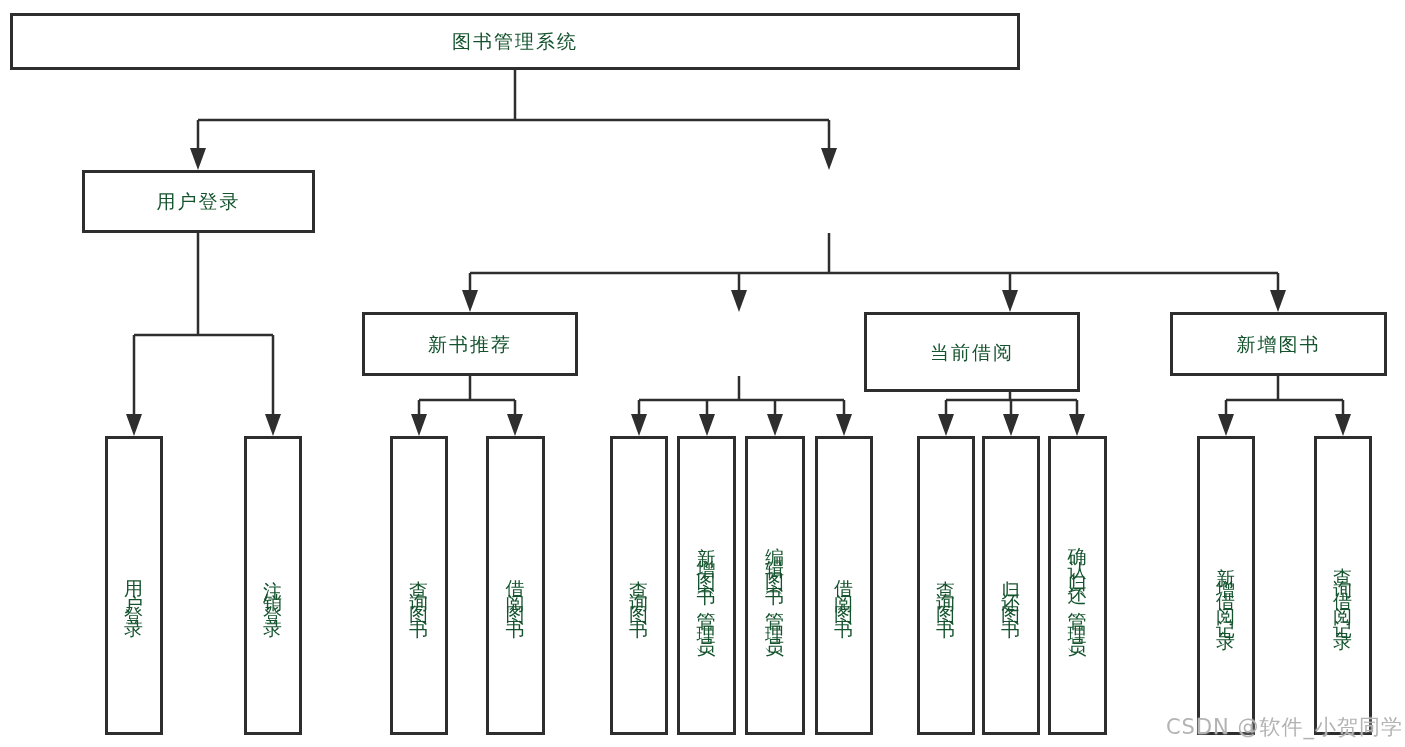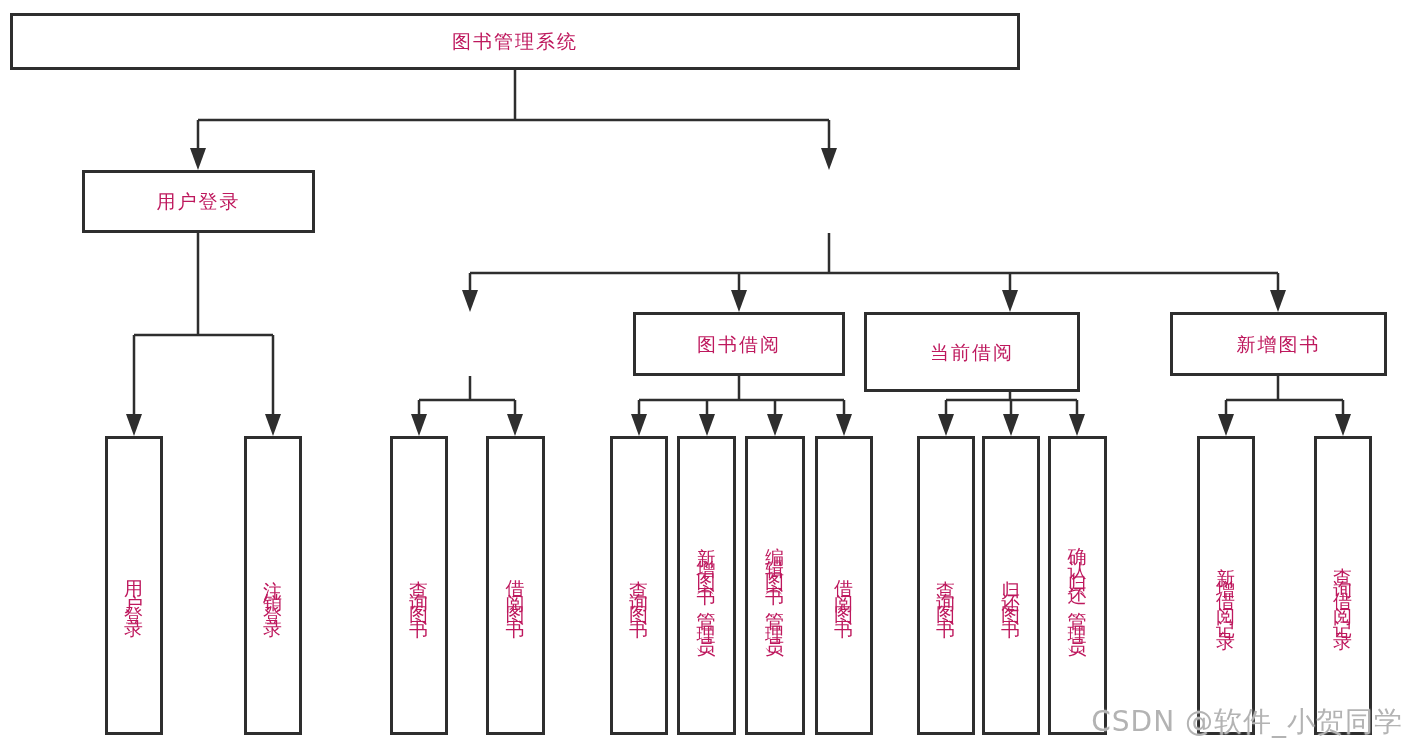--- a/index.html
+++ b/index.html
@@ -10,33 +10,33 @@
     font-family:"DejaVu Sans","Liberation Sans",sans-serif;
     overflow:hidden;
   }
   .connectors{position:absolute;left:0;top:0;z-index:1;}
   .node{
     position:absolute;
     box-sizing:border-box;
     border:3px solid #2e2e2e;
     background:#ffffff;
     display:flex;align-items:center;justify-content:center;
-    font-size:19px;color:#be185d;letter-spacing:2px;
+    font-size:19px;color:#14532d;letter-spacing:2px;
     z-index:2;text-align:center;line-height:1.2;
   }
   .vertical{
     writing-mode:vertical-rl;
     text-orientation:mixed;
     letter-spacing:13px;
     padding-top:10px;
   }
   .watermark{
     position:absolute;
     right:2px;bottom:6px;
-    font-size:28px;color:#b3b3b3;
+    font-size:21px;color:#b3b3b3;
     letter-spacing:1px;
     text-shadow:0 0 2px #ffffff;
     z-index:5;
     font-family:"DejaVu Sans","Liberation Sans",sans-serif;
   }
 </style>
 </head>
 <body>
 
 <div class="canvas">
@@ -83,21 +83,21 @@
         <polygon points="1218,414 1234,414 1226,436" stroke="none"></polygon>
         <polygon points="1335,414 1351,414 1343,436" stroke="none"></polygon>
       </g>
     </g>
   </svg>
 
   <div class="node" style="left:10px;top:13px;width:1010px;height:57px">图书管理系统</div>
 
   <div class="node" style="left:82px;top:170px;width:233px;height:63px">用户登录</div>
 
-  <div class="node" style="left:633px;top:312px;width:212px;height:64px">图书借阅</div>
+  <div class="node" style="left:362px;top:312px;width:216px;height:64px">新书推荐</div>
   <div class="node" style="left:864px;top:312px;width:216px;height:80px">当前借阅</div>
   <div class="node" style="left:1170px;top:312px;width:217px;height:64px">新增图书</div>
 
   <div class="node vertical" style="left:105px;top:436px;width:58px;height:299px">用户登录</div>
   <div class="node vertical" style="left:244px;top:436px;width:58px;height:299px">注销登录</div>
 
   <div class="node vertical" style="left:390px;top:436px;width:58px;height:299px">查询图书</div>
   <div class="node vertical" style="left:486px;top:436px;width:59px;height:299px">借阅图书</div>
 
   <div class="node vertical" style="left:610px;top:436px;width:58px;height:299px">查询图书</div>

